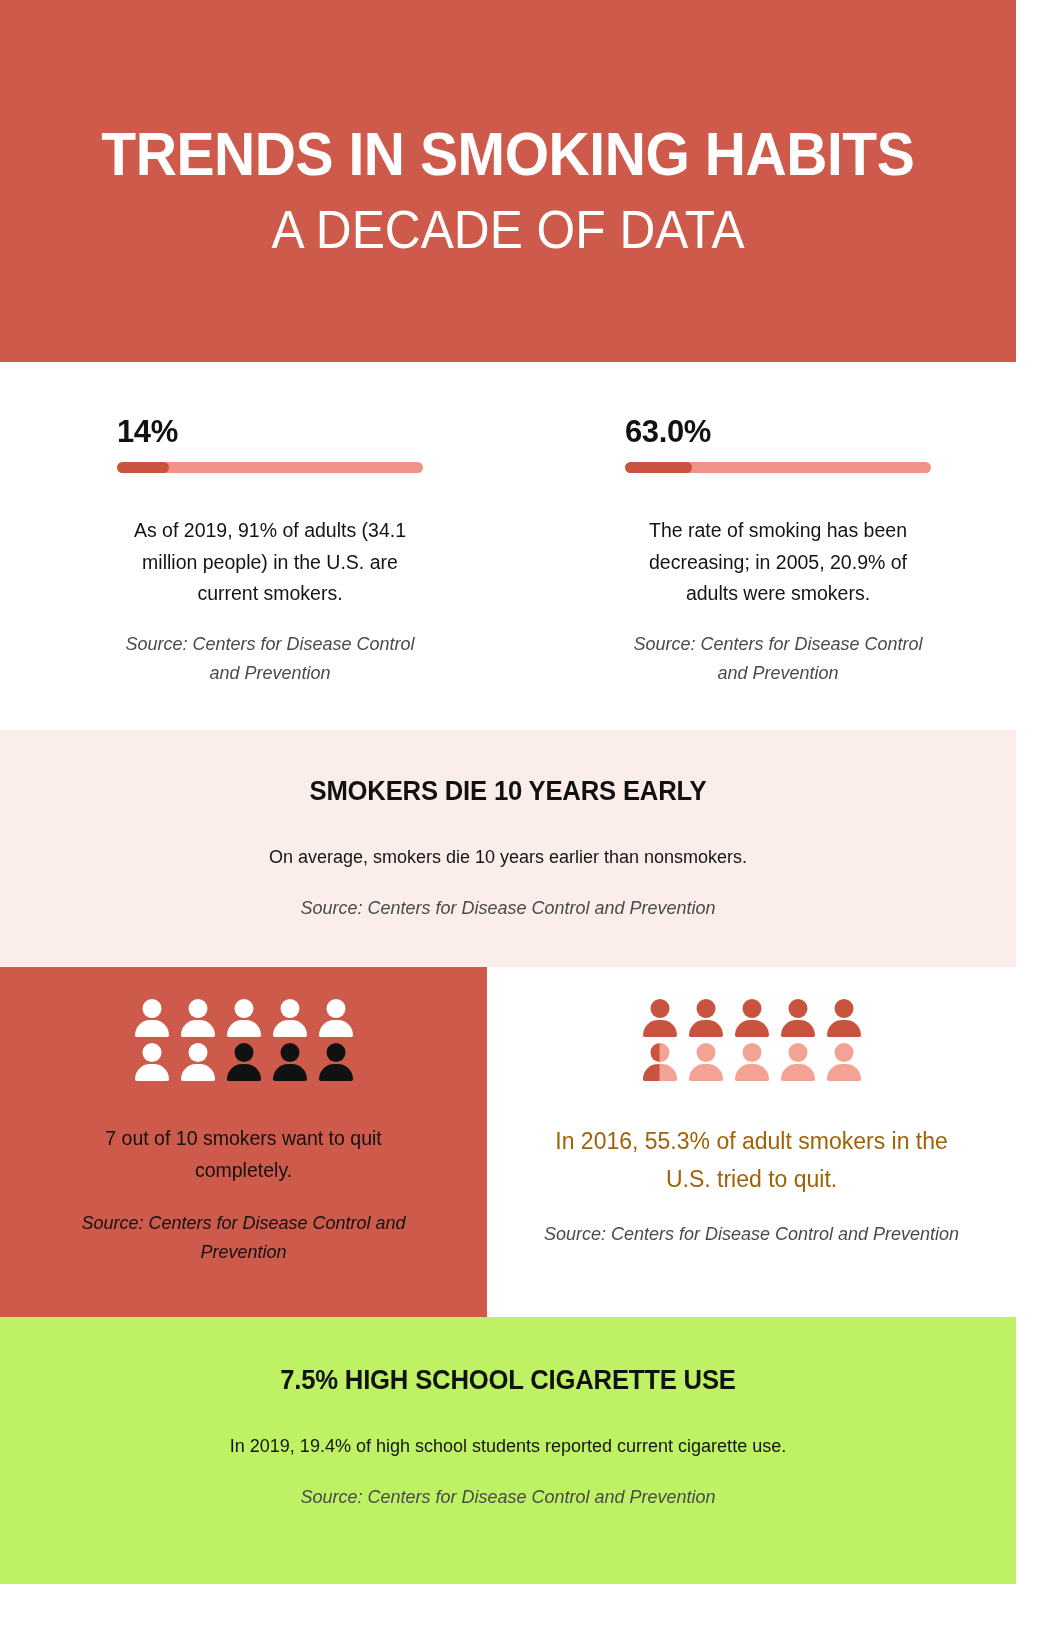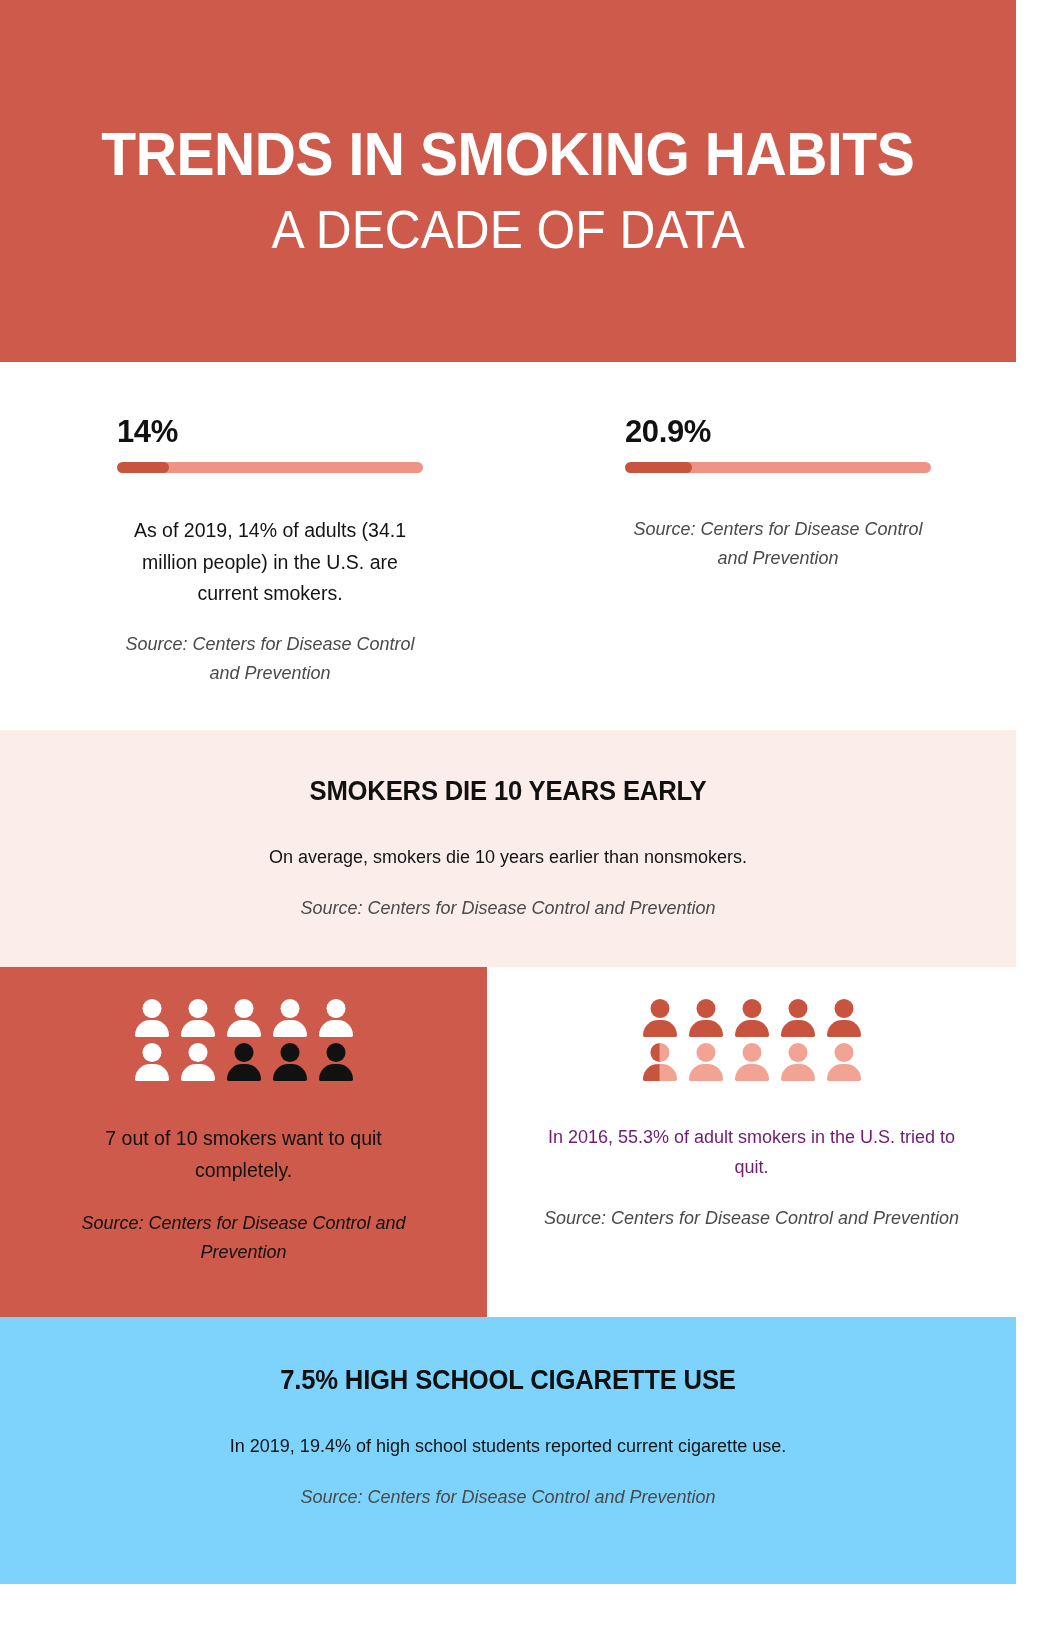--- a/index.html
+++ b/index.html
@@ -139,26 +139,26 @@
   }
   .person.half .body-ov {
     position:absolute; left:0; bottom:0;
     width:34px; height:17px;
     border-radius:17px 17px 2px 2px;
     clip-path: inset(0 50% 0 0);
   }
 
   .panel-left .panel-desc { font-size:19.5px; line-height:1.62; color:#111111; margin-bottom:22px; }
   .panel-left .panel-src  { font-size:18px; line-height:1.62; font-style:italic; color:#111111; }
-  .panel-right .panel-desc { font-size:18px; line-height:1.62; color:#701a75; margin-bottom:22px;margin-top:38px; }
+  .panel-right .panel-desc { font-size:23px; line-height:1.62; color:#a16207; margin-bottom:22px;margin-top:38px; }
   .panel-right .panel-src  { font-size:18px; line-height:1.62; font-style:italic; color:#4a4a4a; }
 
   
   .band-bottom {
-    background:#7dd3fc;
+    background:#bef264;
     padding:48px 40px 40px 40px;
     text-align:center;
     height:267px;
   }
 </style>
 </head>
 <body>
 
 <div class="page">
 
@@ -168,31 +168,32 @@
   </div>
 
   <div class="stats-row">
 
     <div class="stat-col">
       <div class="stat-inner">
         <div class="stat-value">14%</div>
         <div class="bar-track">
           <div class="bar-fill" style="width: 17%;"></div>
         </div>
-        <div class="stat-desc">As of 2019, 14% of adults (34.1 million people) in the U.S. are current smokers.</div>
+        <div class="stat-desc">As of 2019, 91% of adults (34.1 million people) in the U.S. are current smokers.</div>
         <div class="src">Source: Centers for Disease Control and Prevention</div>
       </div>
     </div>
 
     <div class="stat-col">
       <div class="stat-inner">
-        <div class="stat-value">20.9%</div>
+        <div class="stat-value">63.0%</div>
         <div class="bar-track">
           <div class="bar-fill" style="width: 22%;"></div>
         </div>
+        <div class="stat-desc">The rate of smoking has been decreasing; in 2005, 20.9% of adults were smokers.</div>
         <div class="src">Source: Centers for Disease Control and Prevention</div>
       </div>
     </div>
 
   </div>
 
   <div class="band-pink">
     <div class="band-head">SMOKERS DIE 10 YEARS EARLY</div>
     <div class="band-desc">On average, smokers die 10 years earlier than nonsmokers.</div>
     <div class="src">Source: Centers for Disease Control and Prevention</div>

